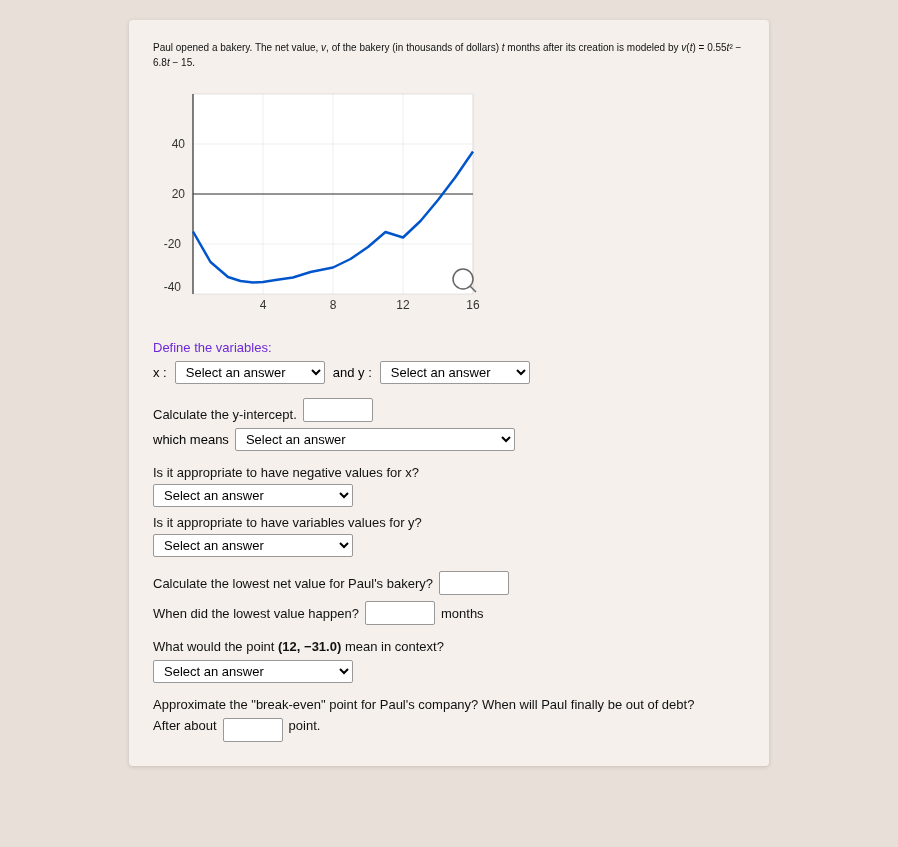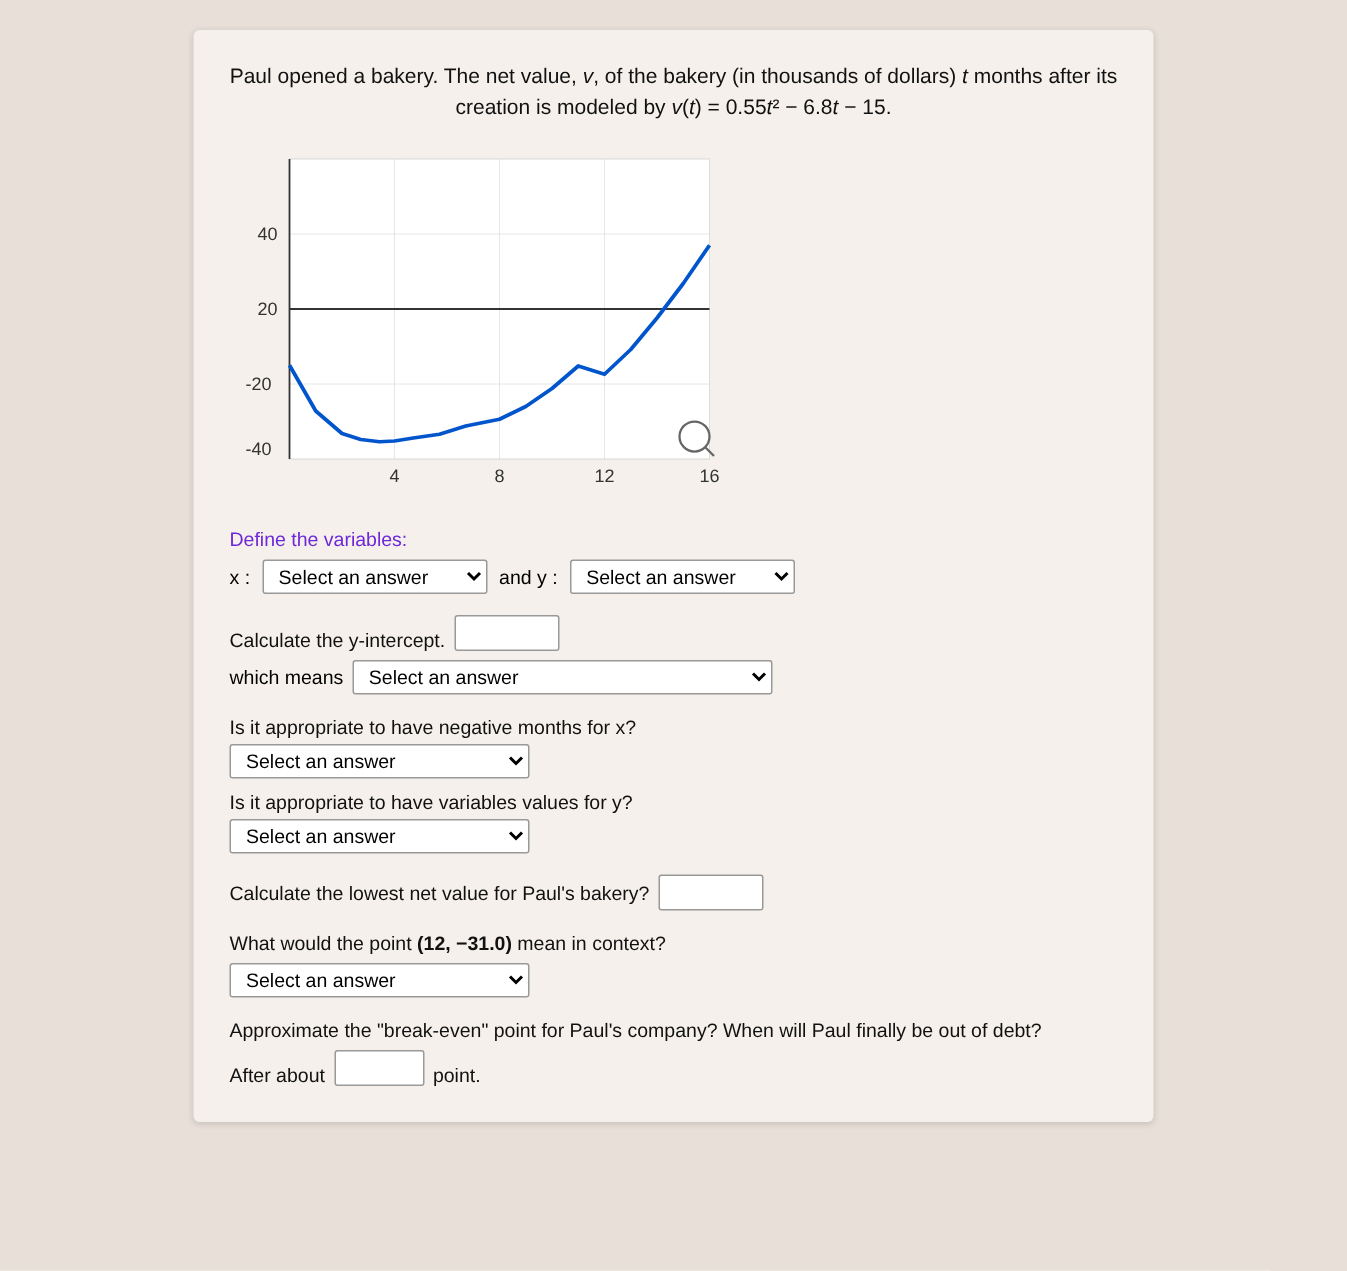--- a/index.html
+++ b/index.html
@@ -14,25 +14,24 @@
       padding: 20px;
     }
     .main-card {
       background: #f5f0eb;
       border-radius: 4px;
       padding: 20px 24px 24px 24px;
       width: 640px;
       box-shadow: 0 1px 4px rgba(0,0,0,0.15);
     }
     .problem-text {
-      font-size: 14px;
+      font-size: 10px;
       line-height: 1.5;
       color: #111;
       margin-bottom: 14px;
-      text-align: center;
     }
     
     .chart-container {
       width: 340px;
       height: 240px;
       position: relative;
       margin-bottom: 16px;
     }
     svg.chart {
       width: 340px;
@@ -166,21 +165,21 @@
     
     .breakeven-section {
       font-size: 13px;
       color: #111;
     }
     .breakeven-section p {
       margin-bottom: 6px;
     }
     .breakeven-row {
       display: flex;
-      align-items: flex-end;
+      align-items: flex-start;
       gap: 6px;
     }
     .breakeven-row input[type="text"] {
       width: 60px;
       height: 24px;
       border: 1px solid #999;
       border-radius: 2px;
       padding: 2px 4px;
       font-size: 13px;
       background: white;
@@ -270,35 +269,40 @@
     </div>
     <div class="which-means-row">
       <span>which means</span>
       <select>
         <option value="">Select an answer</option>
       </select>
     </div>
   </div>
 
   <div class="neg-section">
-    <p>Is it appropriate to have negative months for x?</p>
+    <p>Is it appropriate to have negative values for x?</p>
     <select>
       <option value="">Select an answer</option>
     </select>
     <p>Is it appropriate to have variables values for y?</p>
     <select>
       <option value="">Select an answer</option>
     </select>
   </div>
 
   <div class="lowest-section">
     <p>
       <span>Calculate the lowest net value for Paul's bakery?</span>
       <input type="text" value="" style="">
     </p>
+    <p>
+      <span>When did the lowest value happen?</span>
+      <input type="text" value="" style="">
+      <span>months</span>
+    </p>
   </div>
 
   <div class="point-section">
     <p>What would the point <strong>(12, −31.0)</strong> mean in context?</p>
     <select>
       <option value="">Select an answer</option>
     </select>
   </div>
 
   <div class="breakeven-section">

